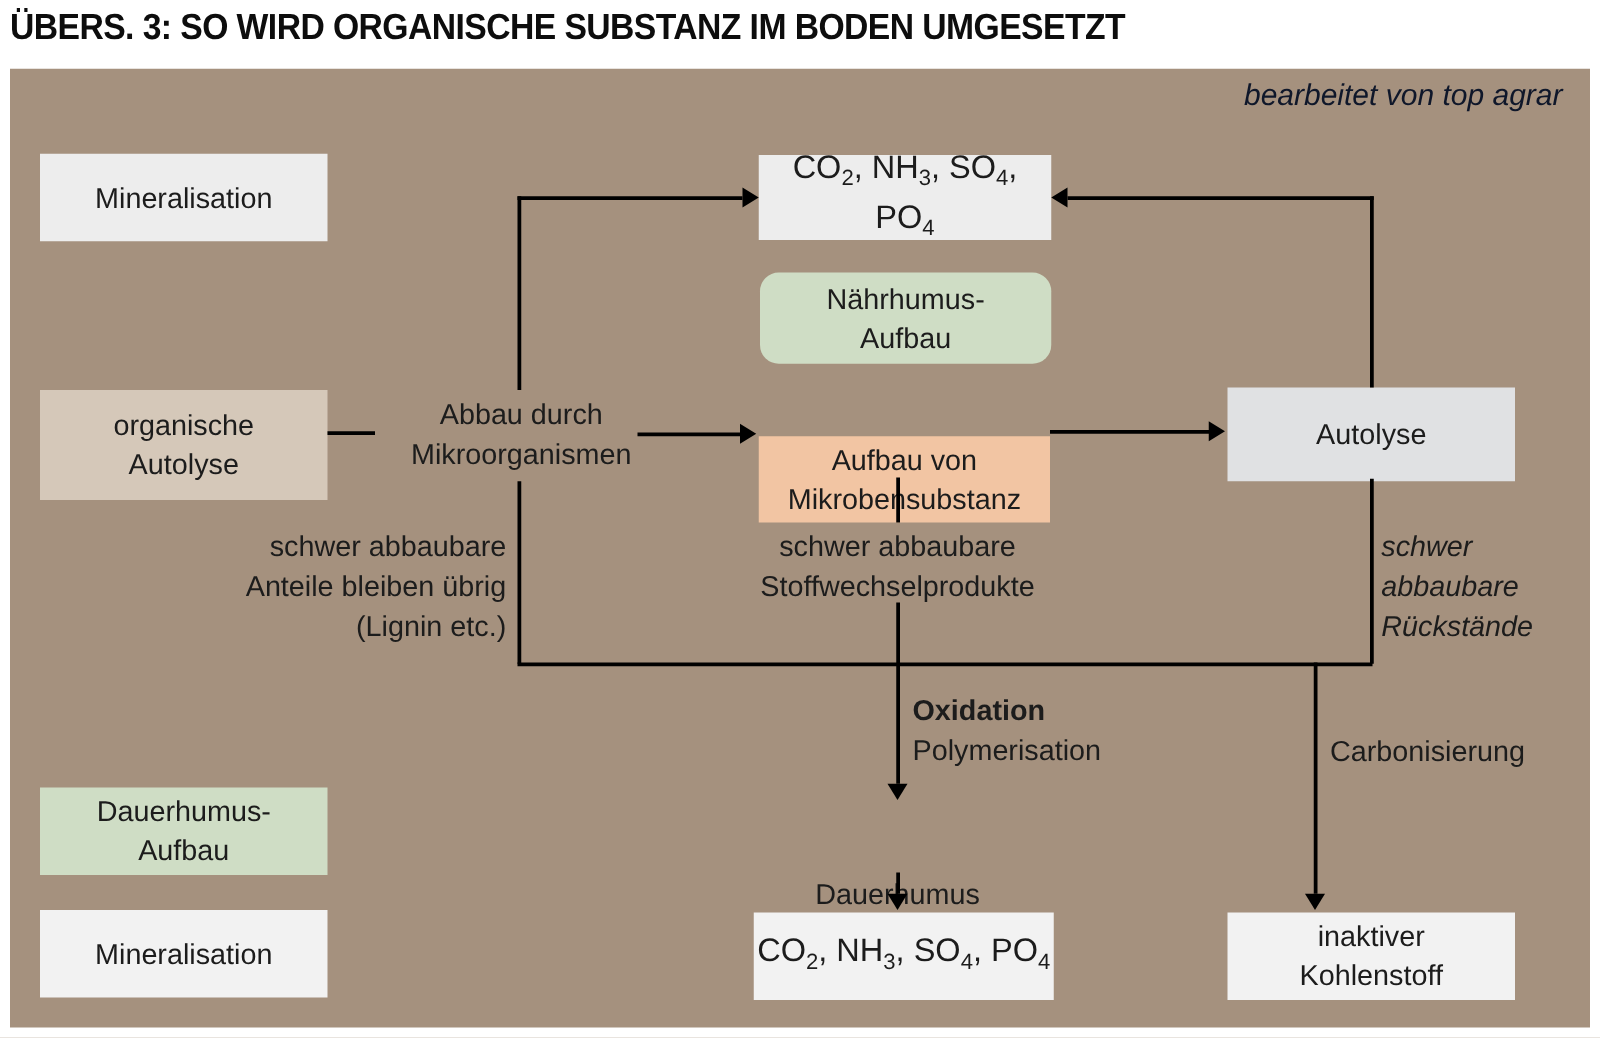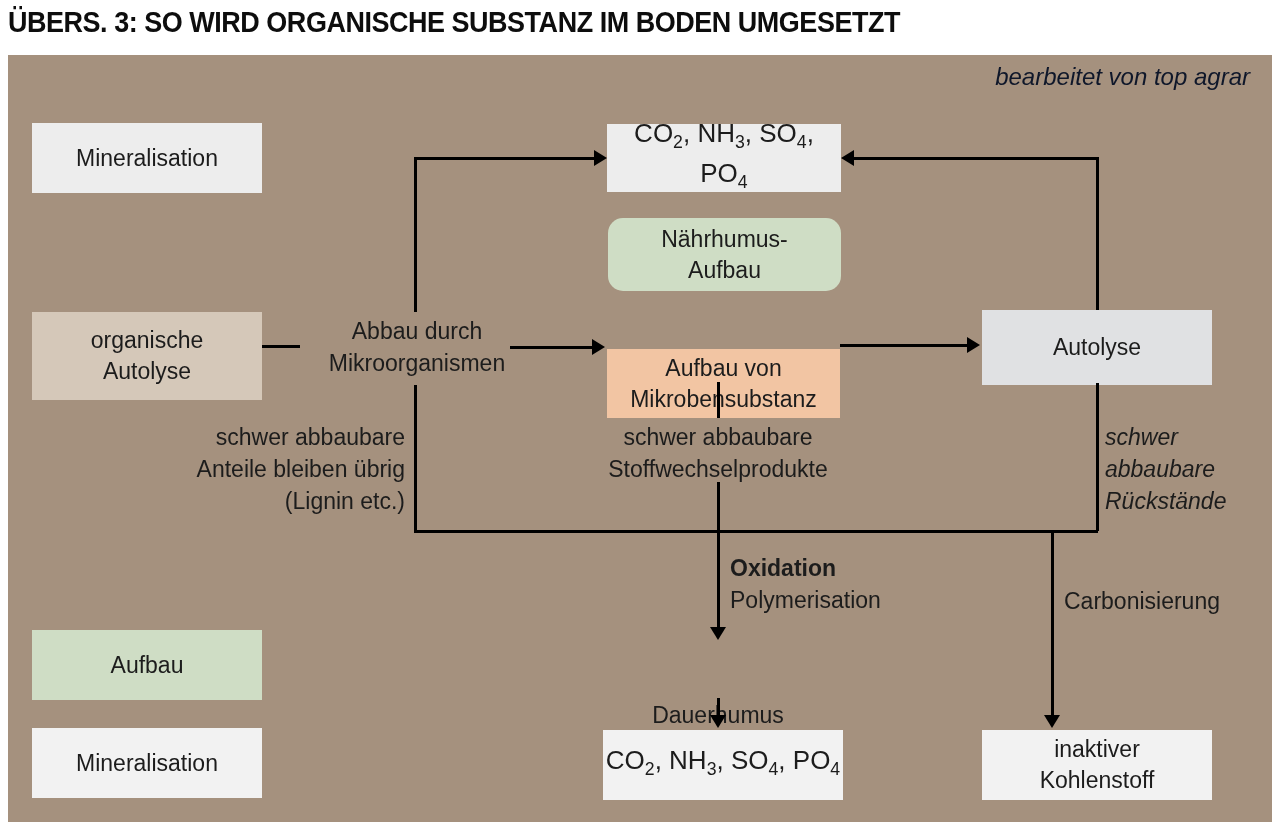--- a/index.html
+++ b/index.html
@@ -87,20 +87,21 @@
   <div class="lbl" style="left:722px;top:497px;width:220px;text-align:left;">
     <div class="bold">Oxidation</div>
     <div>Polymerisation</div>
   </div>
 
   <div class="lbl" style="left:1056px;top:530px;width:220px;text-align:left;">Carbonisierung</div>
 
   <div class="lbl" style="left:610px;top:598px;width:200px;text-align:center;margin-top:46px;">Dauerhumus</div>
 
   <div class="box box-green" style="left:24px;top:575px;width:230px;height:70px;">
+    <span>Dauerhumus-</span>
     <span>Aufbau</span>
   </div>
 
   <div class="box box-white" style="left:24px;top:673px;width:230px;height:70px;">
     <span>Mineralisation</span>
   </div>
 
   <div class="box box-white formula" style="left:595px;top:675px;width:240px;height:70px;">
     <span><span>CO</span><sub>2</sub><span>, NH</span><sub>3</sub><span>, SO</span><sub>4</sub><span>, PO</span><sub>4</sub></span>
   </div>

